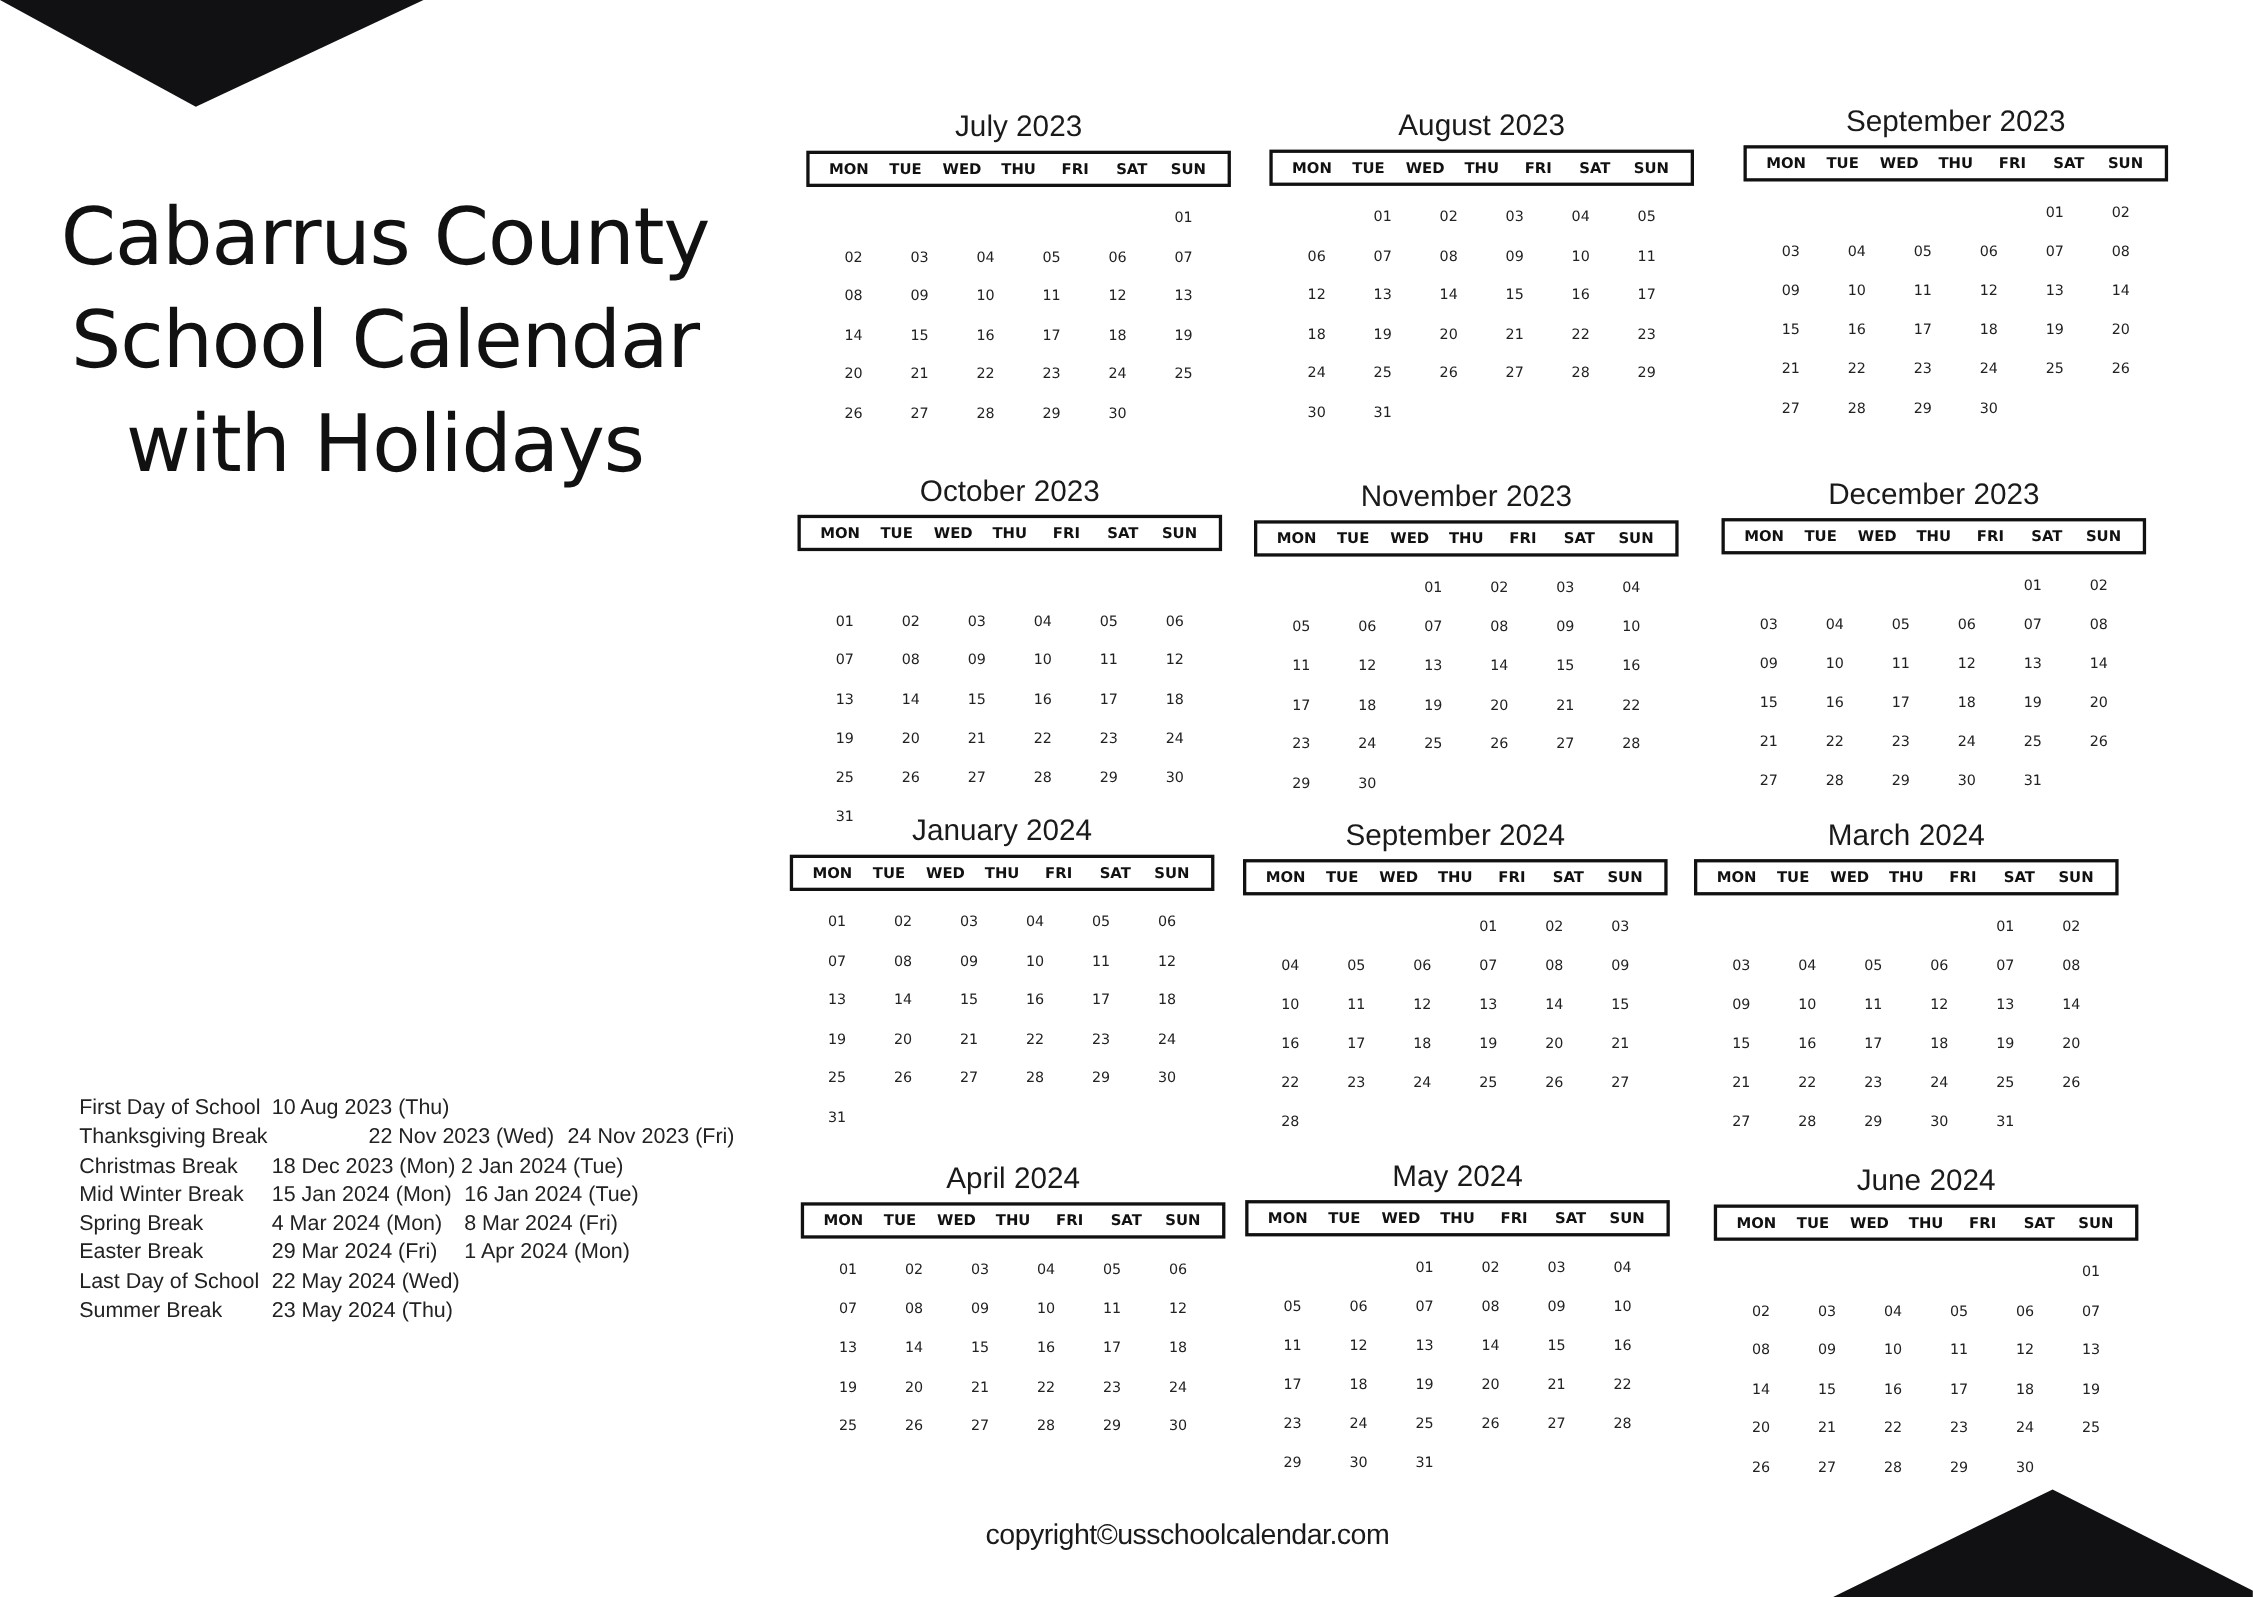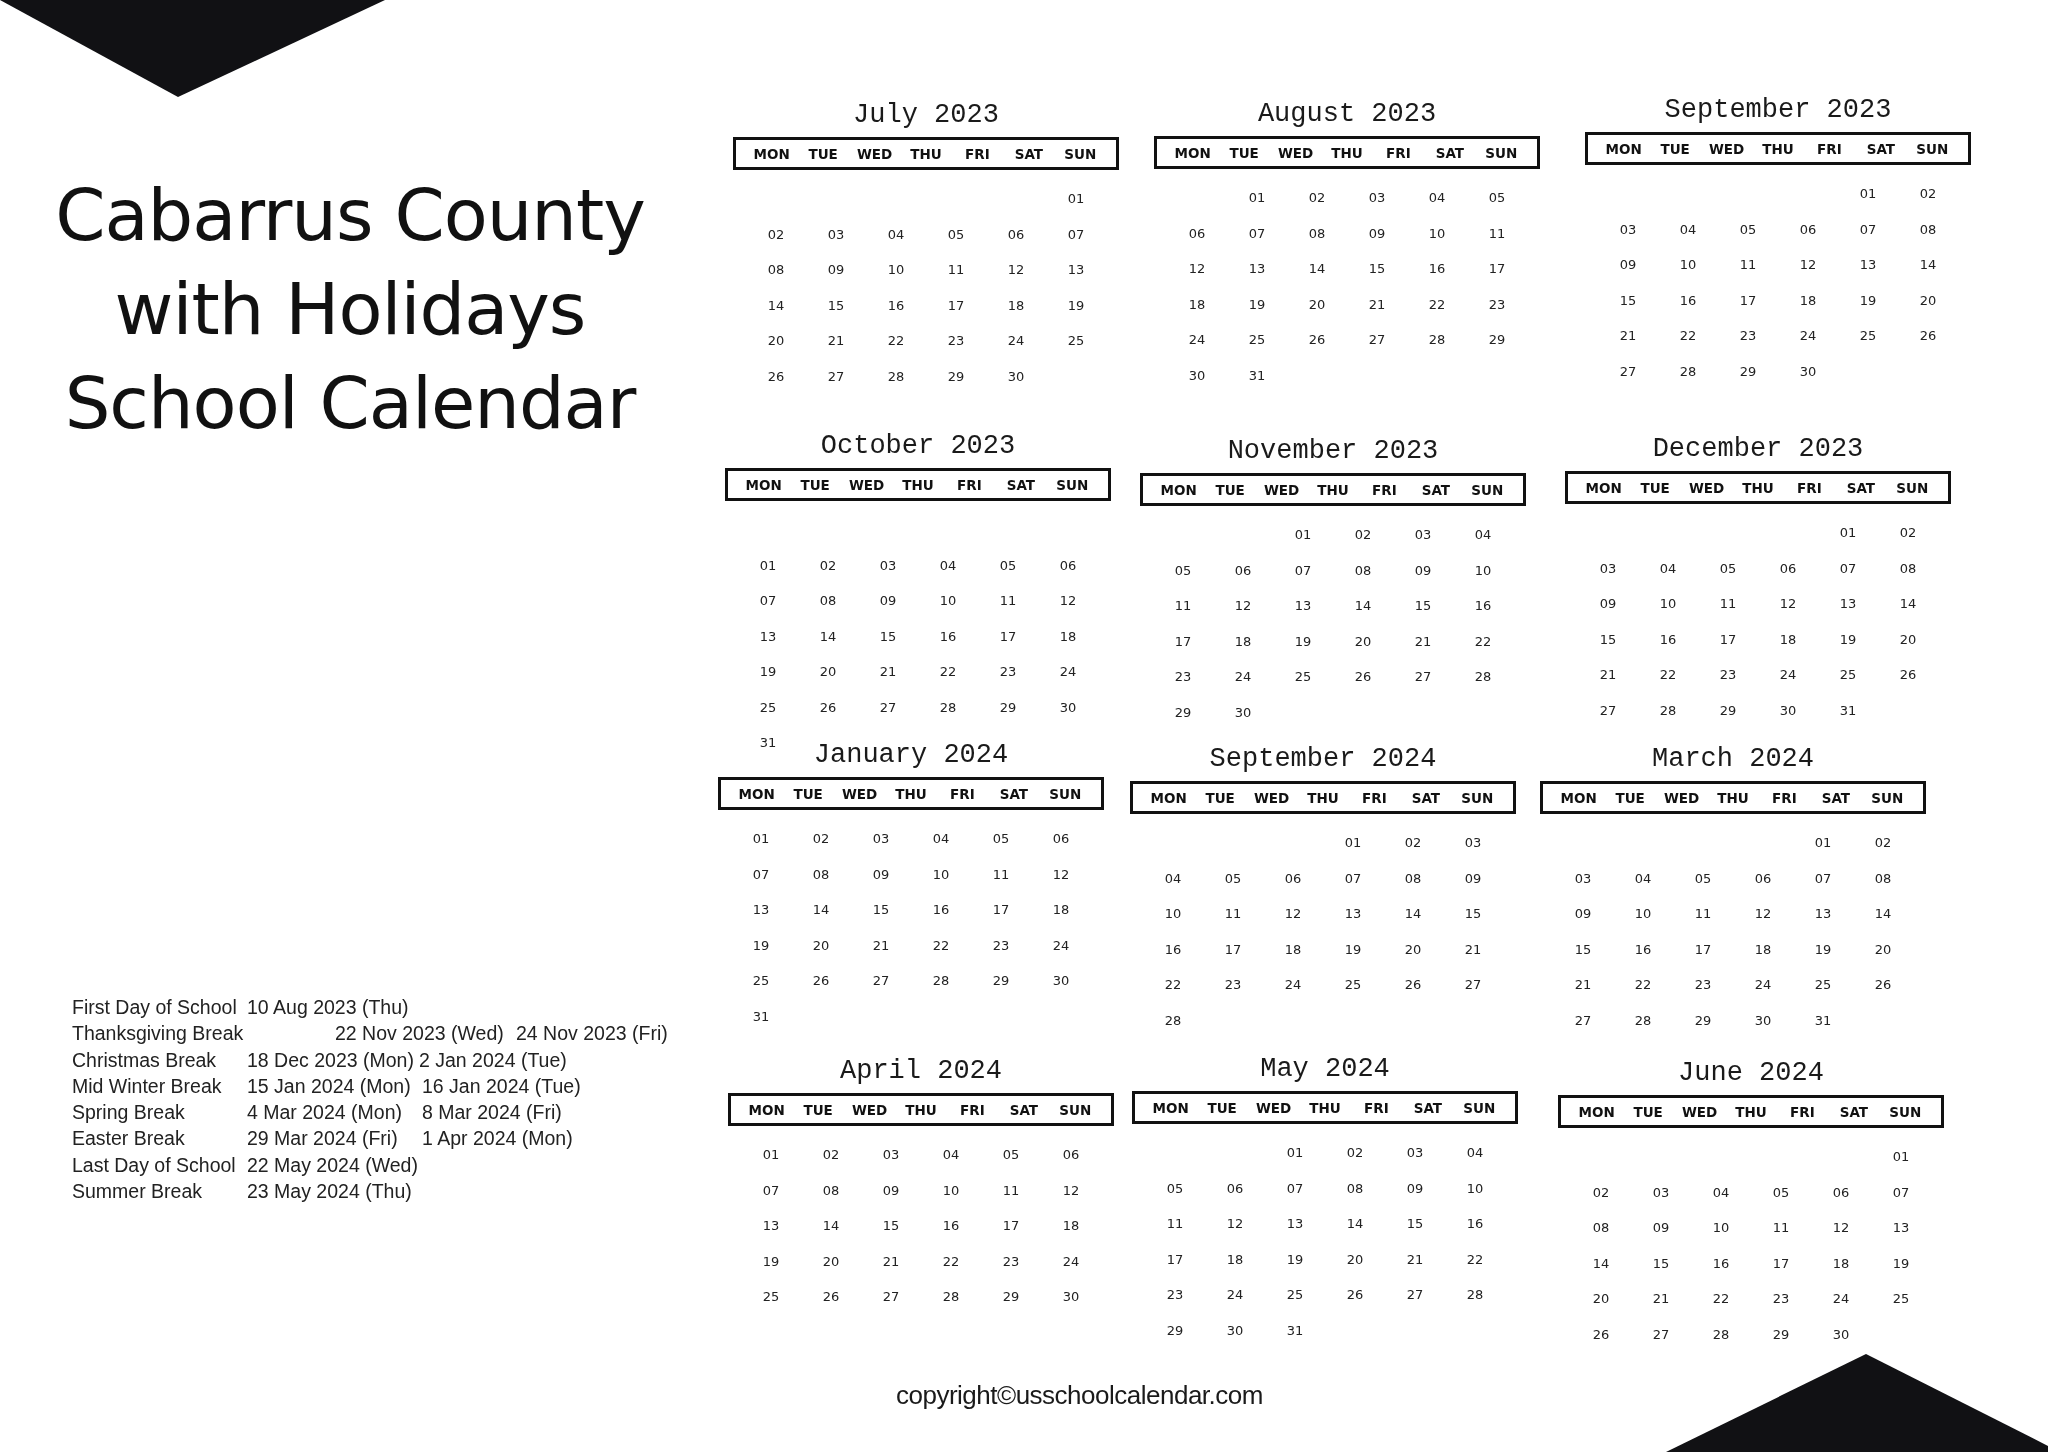--- a/index.html
+++ b/index.html
@@ -16,21 +16,21 @@
     font-family: "Liberation Sans", sans-serif; font-size: 19.5px; color: #222;
   }
   .event-row { position: relative; height: 26.3px; white-space: nowrap; }
   .event-row .lbl { position: absolute; left: 0; }
   .event-row .d1 { position: absolute; left: 175px; }
   .event-row .d2 { position: absolute; left: 350px; }
   .event-row.shift .d1 { left: 263px; }
   .event-row.shift .d2 { left: 444px; }
   .month { position: absolute; width: 386px; }
   .month-title {
-    text-align: center; font-family: Liberation Mono, monospace; font-size: 27px;
+    text-align: center; font-family: Liberation Sans, sans-serif; font-size: 27px;
     color: #1a1a1a; height: 36px; line-height: 36px; margin-bottom: 4px;
   }
   .dow {
     border: 3px solid #111; height: 27px; display: grid;
     grid-template-columns: repeat(7, 1fr); align-items: center; padding: 0 10px;
     box-sizing: content-box;
   }
   .dow span {
     text-align: center; font-family: "DejaVu Sans", sans-serif; font-weight: bold;
     font-size: 13.5px; color: #111;
@@ -55,22 +55,22 @@
 
 <svg class="deco" style="left:0;top:0" width="400" height="100">
   <polygon points="0,0 385,0 178,97" fill="#111114"></polygon>
 </svg>
 <svg class="deco" style="left:1640px;top:1350px" width="408" height="102">
   <polygon points="26,102 226,4 420,102" fill="#111114"></polygon>
 </svg>
 
 <h1 class="title">
   <span>Cabarrus County</span>
+  <span>School Calendar</span>
   <span>with Holidays</span>
-  <span>School Calendar</span>
 </h1>
 
 <div class="events">
   <div class="event-row">
     <span class="lbl">First Day of School</span>
     <span class="d1">10 Aug 2023 (Thu)</span>
   </div>
   <div class="event-row shift">
     <span class="lbl">Thanksgiving Break</span>
     <span class="d1">22 Nov 2023 (Wed)</span>

